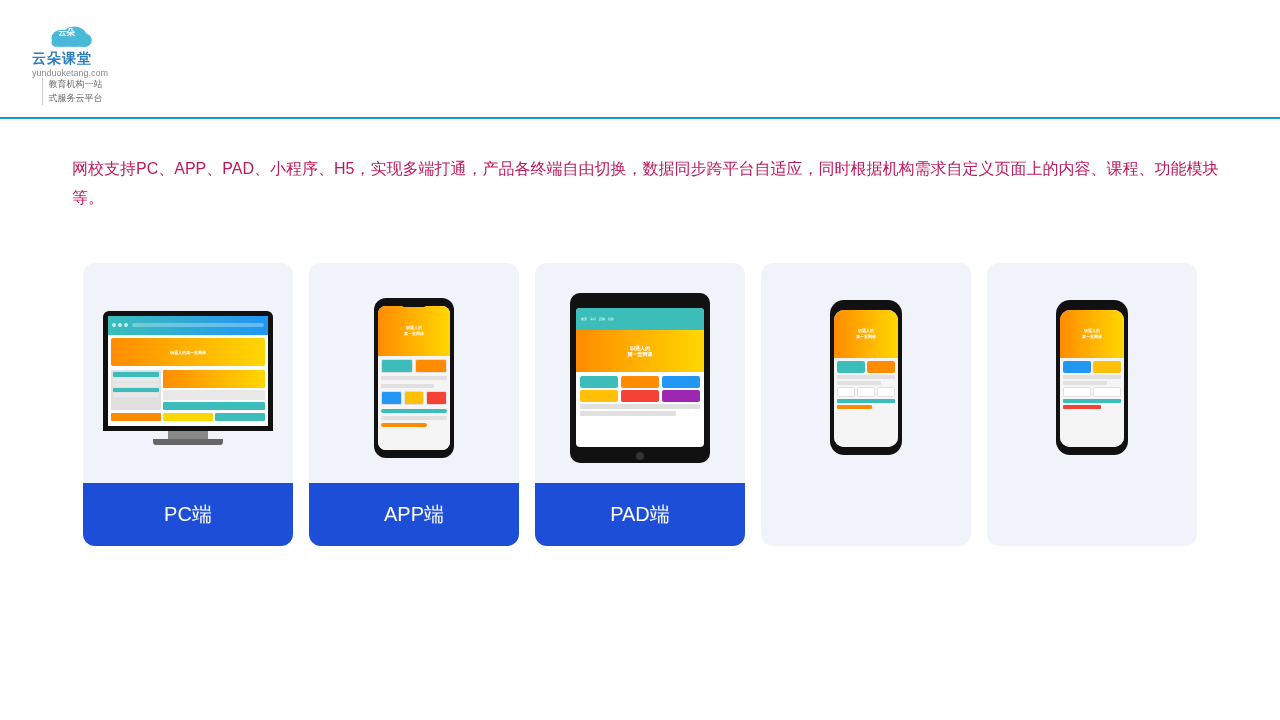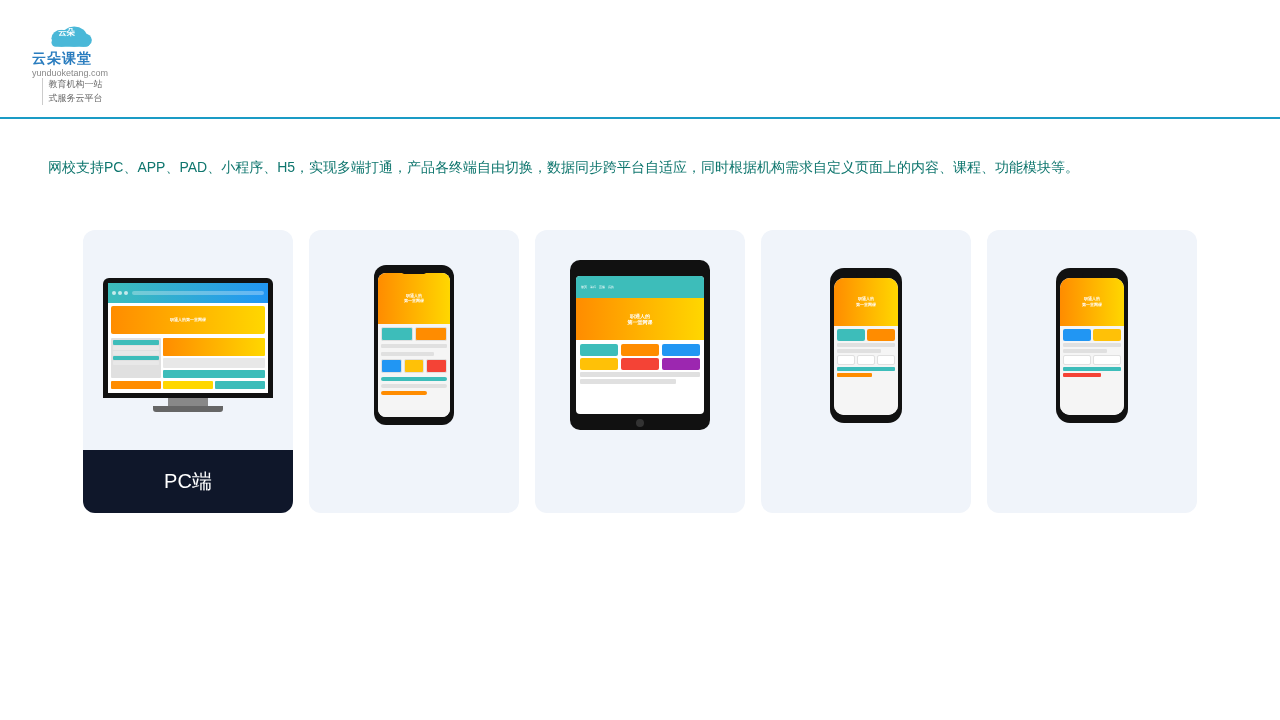--- a/index.html
+++ b/index.html
@@ -48,23 +48,23 @@
       flex-direction: column;
       align-items: center;
     }
     .cloud-icon {
       width: 52px;
       height: 32px;
     }
 
     
     .description {
-      padding: 36px 60px 20px 48px;
-      font-size: 14px;
-      color: #0f766e;
+      padding: 36px 60px 20px 72px;
+      font-size: 16px;
+      color: #be185d;
       line-height: 1.8;
     }
 
     
     .cards-section {
       display: flex;
       justify-content: center;
       gap: 16px;
       padding: 30px 40px 30px 40px;
     }
@@ -83,21 +83,21 @@
       width: 100%;
       height: 220px;
       display: flex;
       align-items: center;
       justify-content: center;
       padding: 20px 10px 10px 10px;
     }
 
     .card-label {
       width: 100%;
-      background: #0f172a;
+      background: #1d4ed8;
       color: white;
       text-align: center;
       font-size: 20px;
       font-weight: 500;
       padding: 18px 0;
     }
 
     
     
     .pc-monitor {
@@ -462,20 +462,21 @@
                 <div class="phone-mini-card" style="background:#f44336;"></div>
               </div>
               <div style="height:4px;background:#3dbdba;border-radius:2px;margin-top:2px;"></div>
               <div style="height:4px;background:#e0e0e0;border-radius:2px;margin-top:1px;"></div>
               <div style="height:4px;background:#ff8c00;border-radius:2px;margin-top:1px;width:70%;"></div>
             </div>
           </div>
         </div>
       </div>
     </div>
+    <div class="card-label">APP端</div>
   </div>
 
   <div class="card">
     <div class="card-image-area">
       <div class="tablet-frame">
         <div class="tablet-home-btn"></div>
         <div class="tablet-screen">
           <div class="tablet-screen-content">
             <div class="tablet-nav">
               <span class="tablet-nav-item">首页</span>
@@ -497,20 +498,21 @@
                 <div class="tablet-block red"></div>
                 <div class="tablet-block" style="background:#9c27b0;"></div>
               </div>
               <div style="height:5px;background:#e0e0e0;border-radius:1px;"></div>
               <div style="height:5px;background:#e0e0e0;border-radius:1px;width:80%;"></div>
             </div>
           </div>
         </div>
       </div>
     </div>
+    <div class="card-label">PAD端</div>
   </div>
 
   <div class="card">
     <div class="card-image-area">
       <div class="small-phone-frame">
         <div class="small-phone-notch"></div>
         <div class="small-phone-screen">
           <div style="width:100%;height:100%;display:flex;flex-direction:column;">
             <div style="background:linear-gradient(to right,#ff8c00,#ffd700);height:35%;display:flex;flex-direction:column;align-items:center;justify-content:center;padding:3px;">
               <div style="font-size:4px;color:white;font-weight:bold;text-align:center;line-height:1.5;">职通人的<br>第一堂网课</div>

